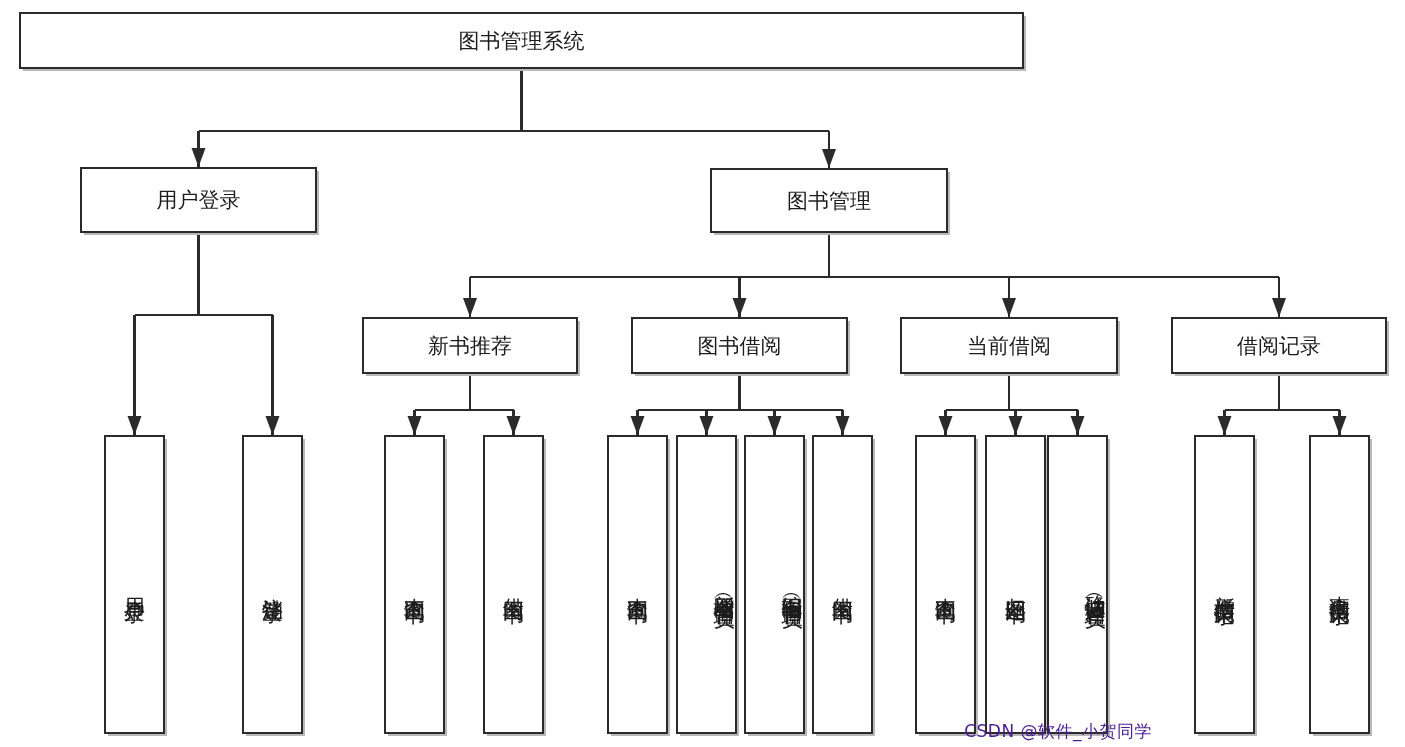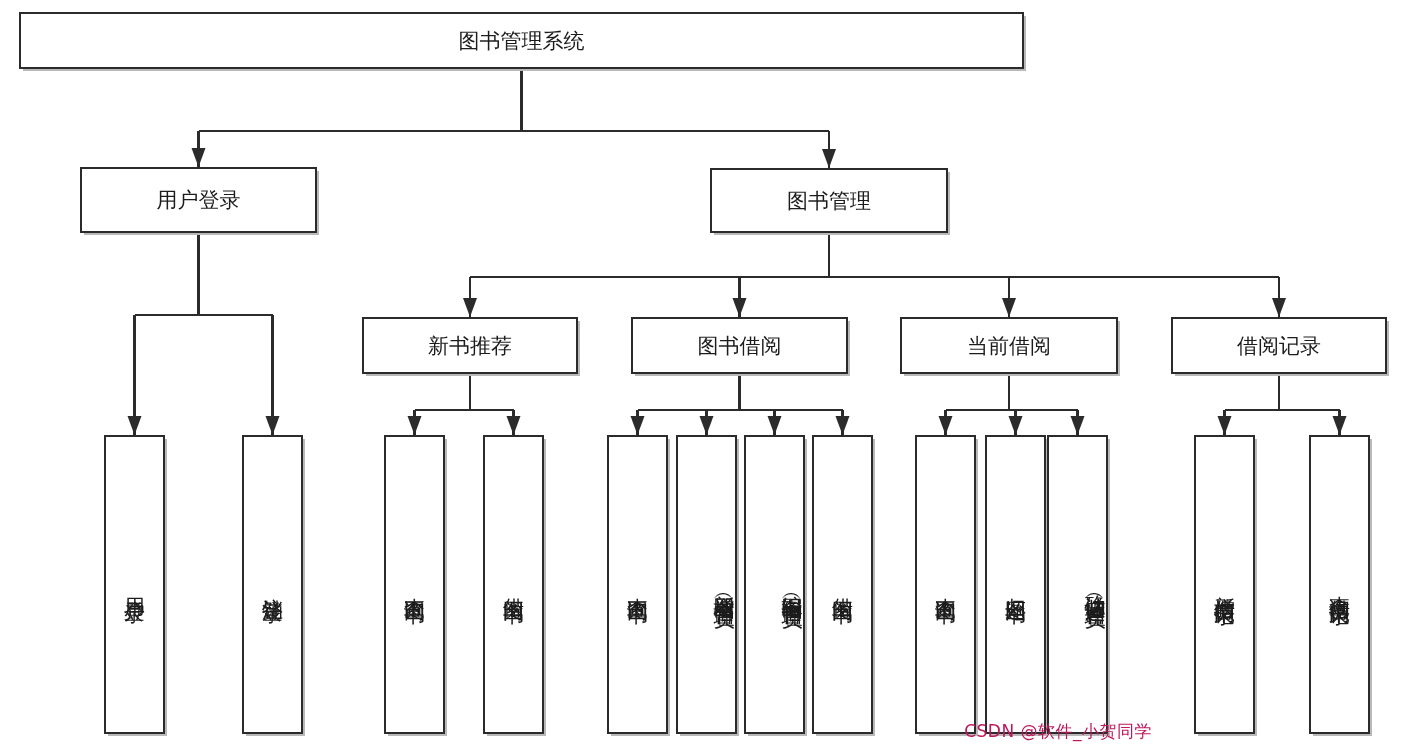--- a/index.html
+++ b/index.html
@@ -72,21 +72,21 @@
   }
   .leaf-label-wrap.align-center {
     align-items: center;
   }
   #watermark {
     position: absolute;
     right: 8px;
     bottom: 4px;
     font-family: "DejaVu Sans", "Liberation Sans", sans-serif;
     font-size: 17px;
-    color: #be185d;
+    color: #4c1d95;
     white-space: nowrap;
     letter-spacing: 0.5px;
   }
 </style>
 </head>
 <body>
 
 <div id="diagram-root">
 
   <svg id="tree-svg" viewBox="0 0 1405 747">

